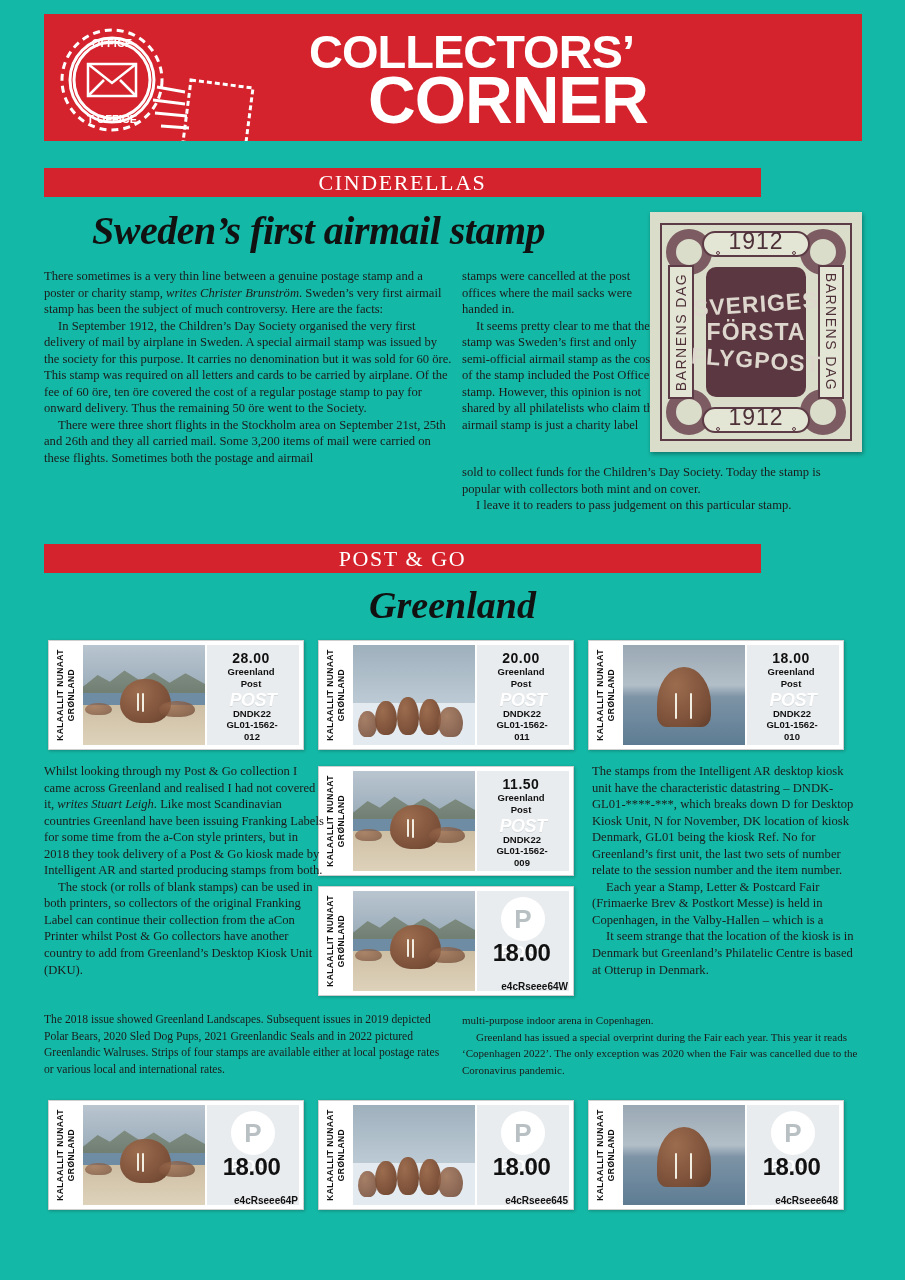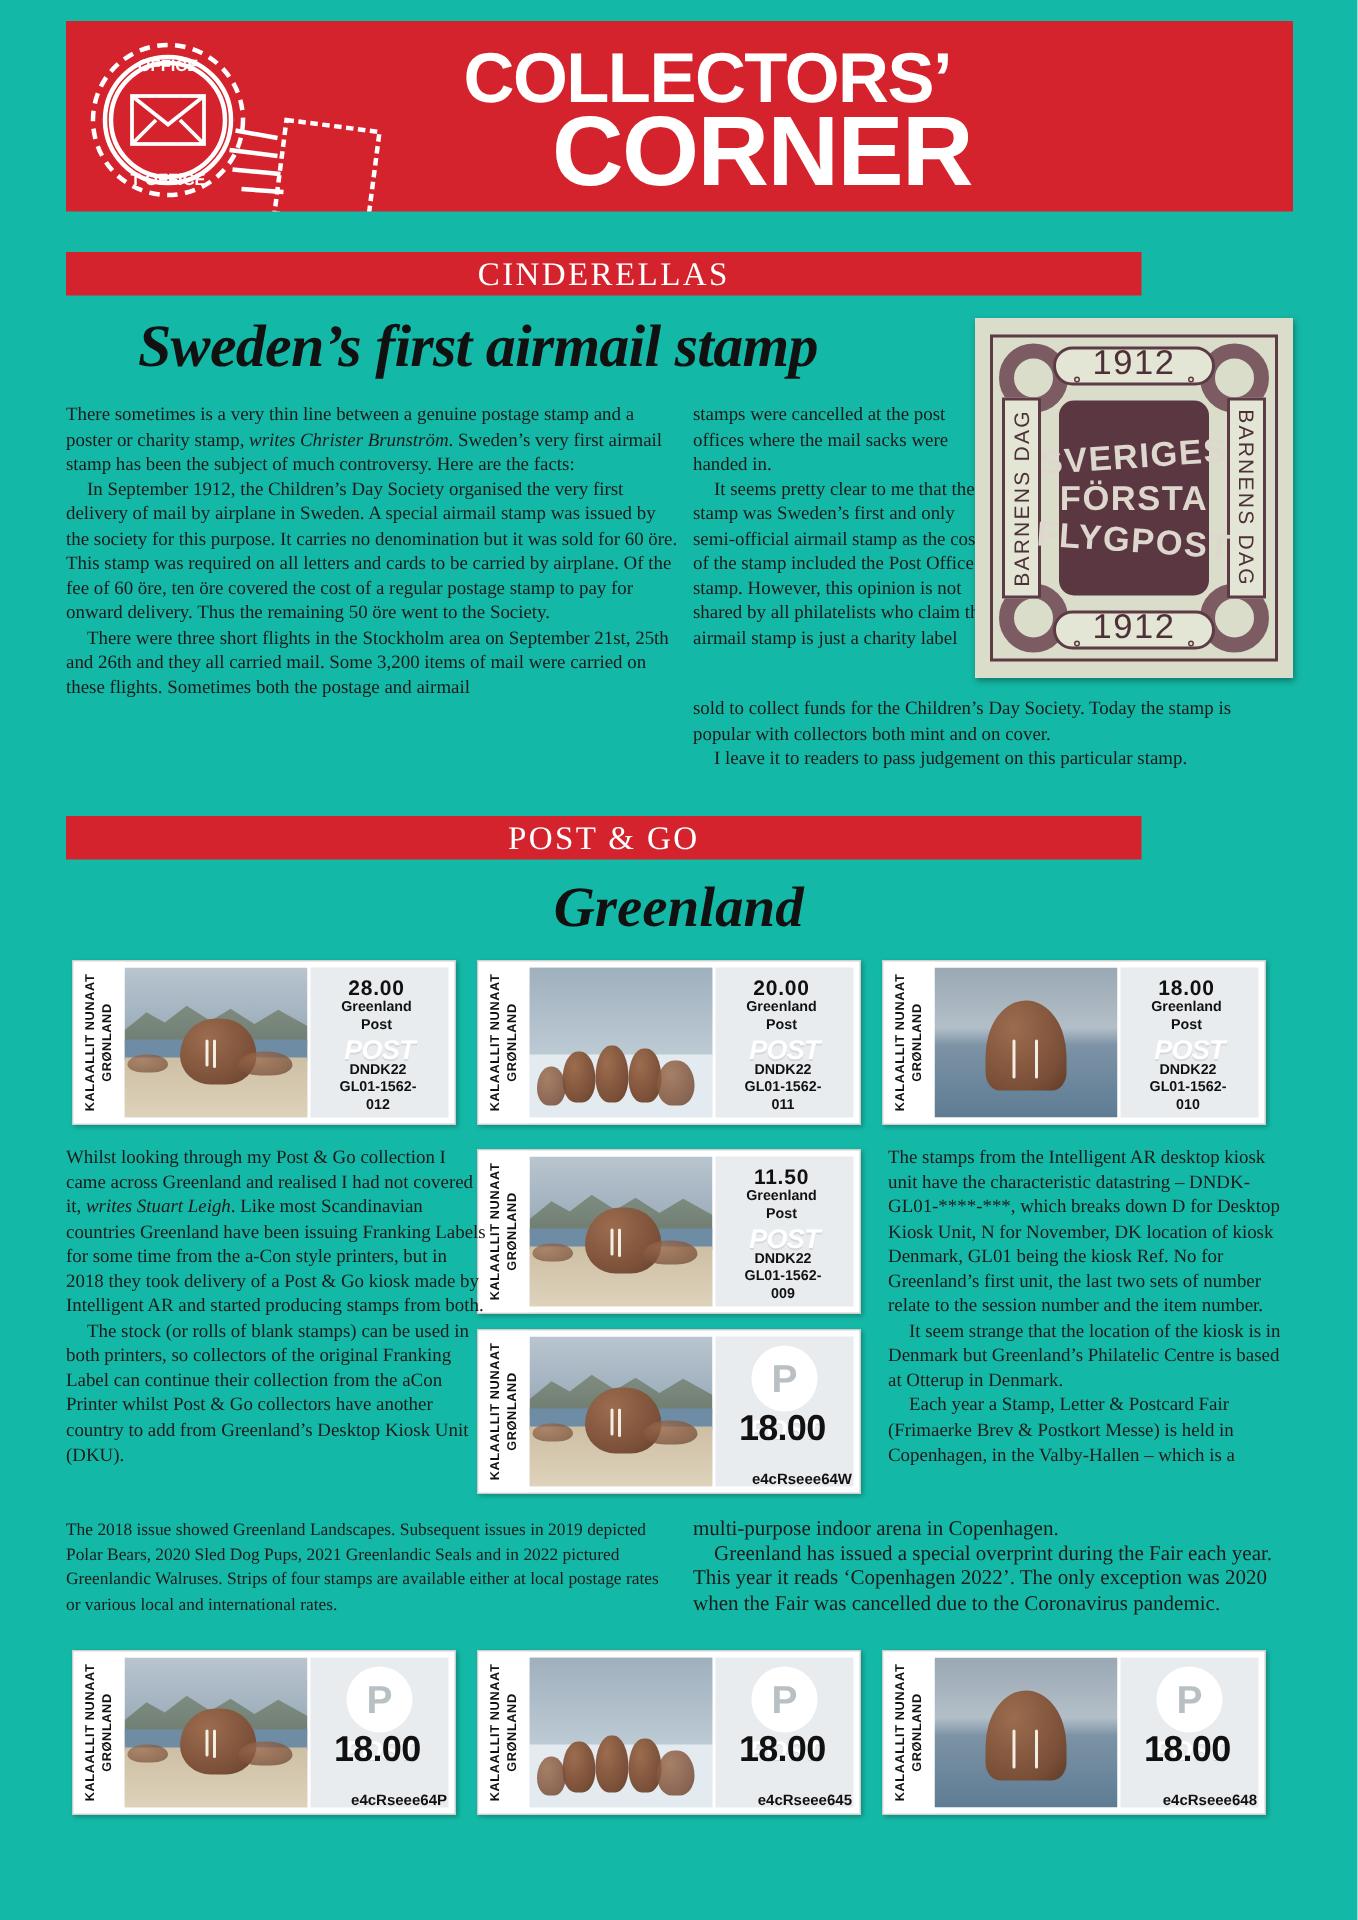--- a/index.html
+++ b/index.html
@@ -59,21 +59,21 @@
   .col p + p { text-indent: 14px; }
   .col em { font-style: italic; }
 
   #cind-col-left  { left: 44px; top: 268px; width: 408px; }
   #cind-col-right { left: 462px; top: 268px; width: 200px; }
   #cind-col-wide  { left: 462px; top: 464px; width: 400px; }
 
   #pg-col-left  { left: 44px; top: 763px; width: 281px; }
   #pg-col-right { left: 592px; top: 763px; width: 272px; }
   #pg-bottom-left  { left: 44px; top: 1012px; width: 405px; font-size: 11.6px; line-height: 16.6px;}
-  #pg-bottom-right { left: 462px; top: 1012px; width: 402px; font-size: 14px; line-height: 16.6px;}
+  #pg-bottom-right { left: 462px; top: 1012px; width: 402px; font-size: 11px; line-height: 16.6px;}
 
   
   .swstamp {
     position: absolute; left: 650px; top: 212px; width: 212px; height: 240px;
     background: #d9ddc9;
     filter: drop-shadow(1px 2px 2px rgba(0,0,0,.35));
   }
   .sw-inner {
     position: absolute; left: 10px; top: 11px; right: 10px; bottom: 11px;
     border: 2px solid #5c3b46;
@@ -482,22 +482,22 @@
         <div class="g-serial-out">e4cRseee648</div>
       </div>
     </div>
 
   <div class="col" id="pg-col-left">
       <p>Whilst looking through my Post &amp; Go collection I came across Greenland and realised I had not covered it, <em>writes Stuart Leigh</em>. Like most Scandinavian countries Greenland have been issuing Franking Labels for some time from the a-Con style printers, but in 2018 they took delivery of a Post &amp; Go kiosk made by Intelligent AR and started producing stamps from both.</p>
       <p>The stock (or rolls of blank stamps) can be used in both printers, so collectors of the original Franking Label can continue their collection from the aCon Printer whilst Post &amp; Go collectors have another country to add from Greenland’s Desktop Kiosk Unit (DKU).</p>
     </div>
   <div class="col" id="pg-col-right">
       <p>The stamps from the Intelligent AR desktop kiosk unit have the characteristic datastring – DNDK-GL01-****-***, which breaks down D for Desktop Kiosk Unit, N for November, DK location of kiosk Denmark, GL01 being the kiosk Ref. No for Greenland’s first unit, the last two sets of number relate to the session number and the item number.</p>
+      <p>Each year a Stamp, Letter &amp; Postcard Fair (Frimaerke Brev &amp; Postkort Messe) is held in Copenhagen, in the Valby-Hallen – which is a</p>
       <p>It seem strange that the location of the kiosk is in Denmark but Greenland’s Philatelic Centre is based at Otterup in Denmark.</p>
-      <p>Each year a Stamp, Letter &amp; Postcard Fair (Frimaerke Brev &amp; Postkort Messe) is held in Copenhagen, in the Valby-Hallen – which is a</p>
     </div>
   <div class="col" id="pg-bottom-left">
       <p>The 2018 issue showed Greenland Landscapes. Subsequent issues in 2019 depicted Polar Bears, 2020 Sled Dog Pups, 2021 Greenlandic Seals and in 2022 pictured Greenlandic Walruses. Strips of four stamps are available either at local postage rates or various local and international rates.</p>
     </div>
   <div class="col" id="pg-bottom-right">
       <p>multi-purpose indoor arena in Copenhagen.</p>
       <p>Greenland has issued a special overprint during the Fair each year. This year it reads ‘Copenhagen 2022’. The only exception was 2020 when the Fair was cancelled due to the Coronavirus pandemic.</p>
     </div>
 
 

